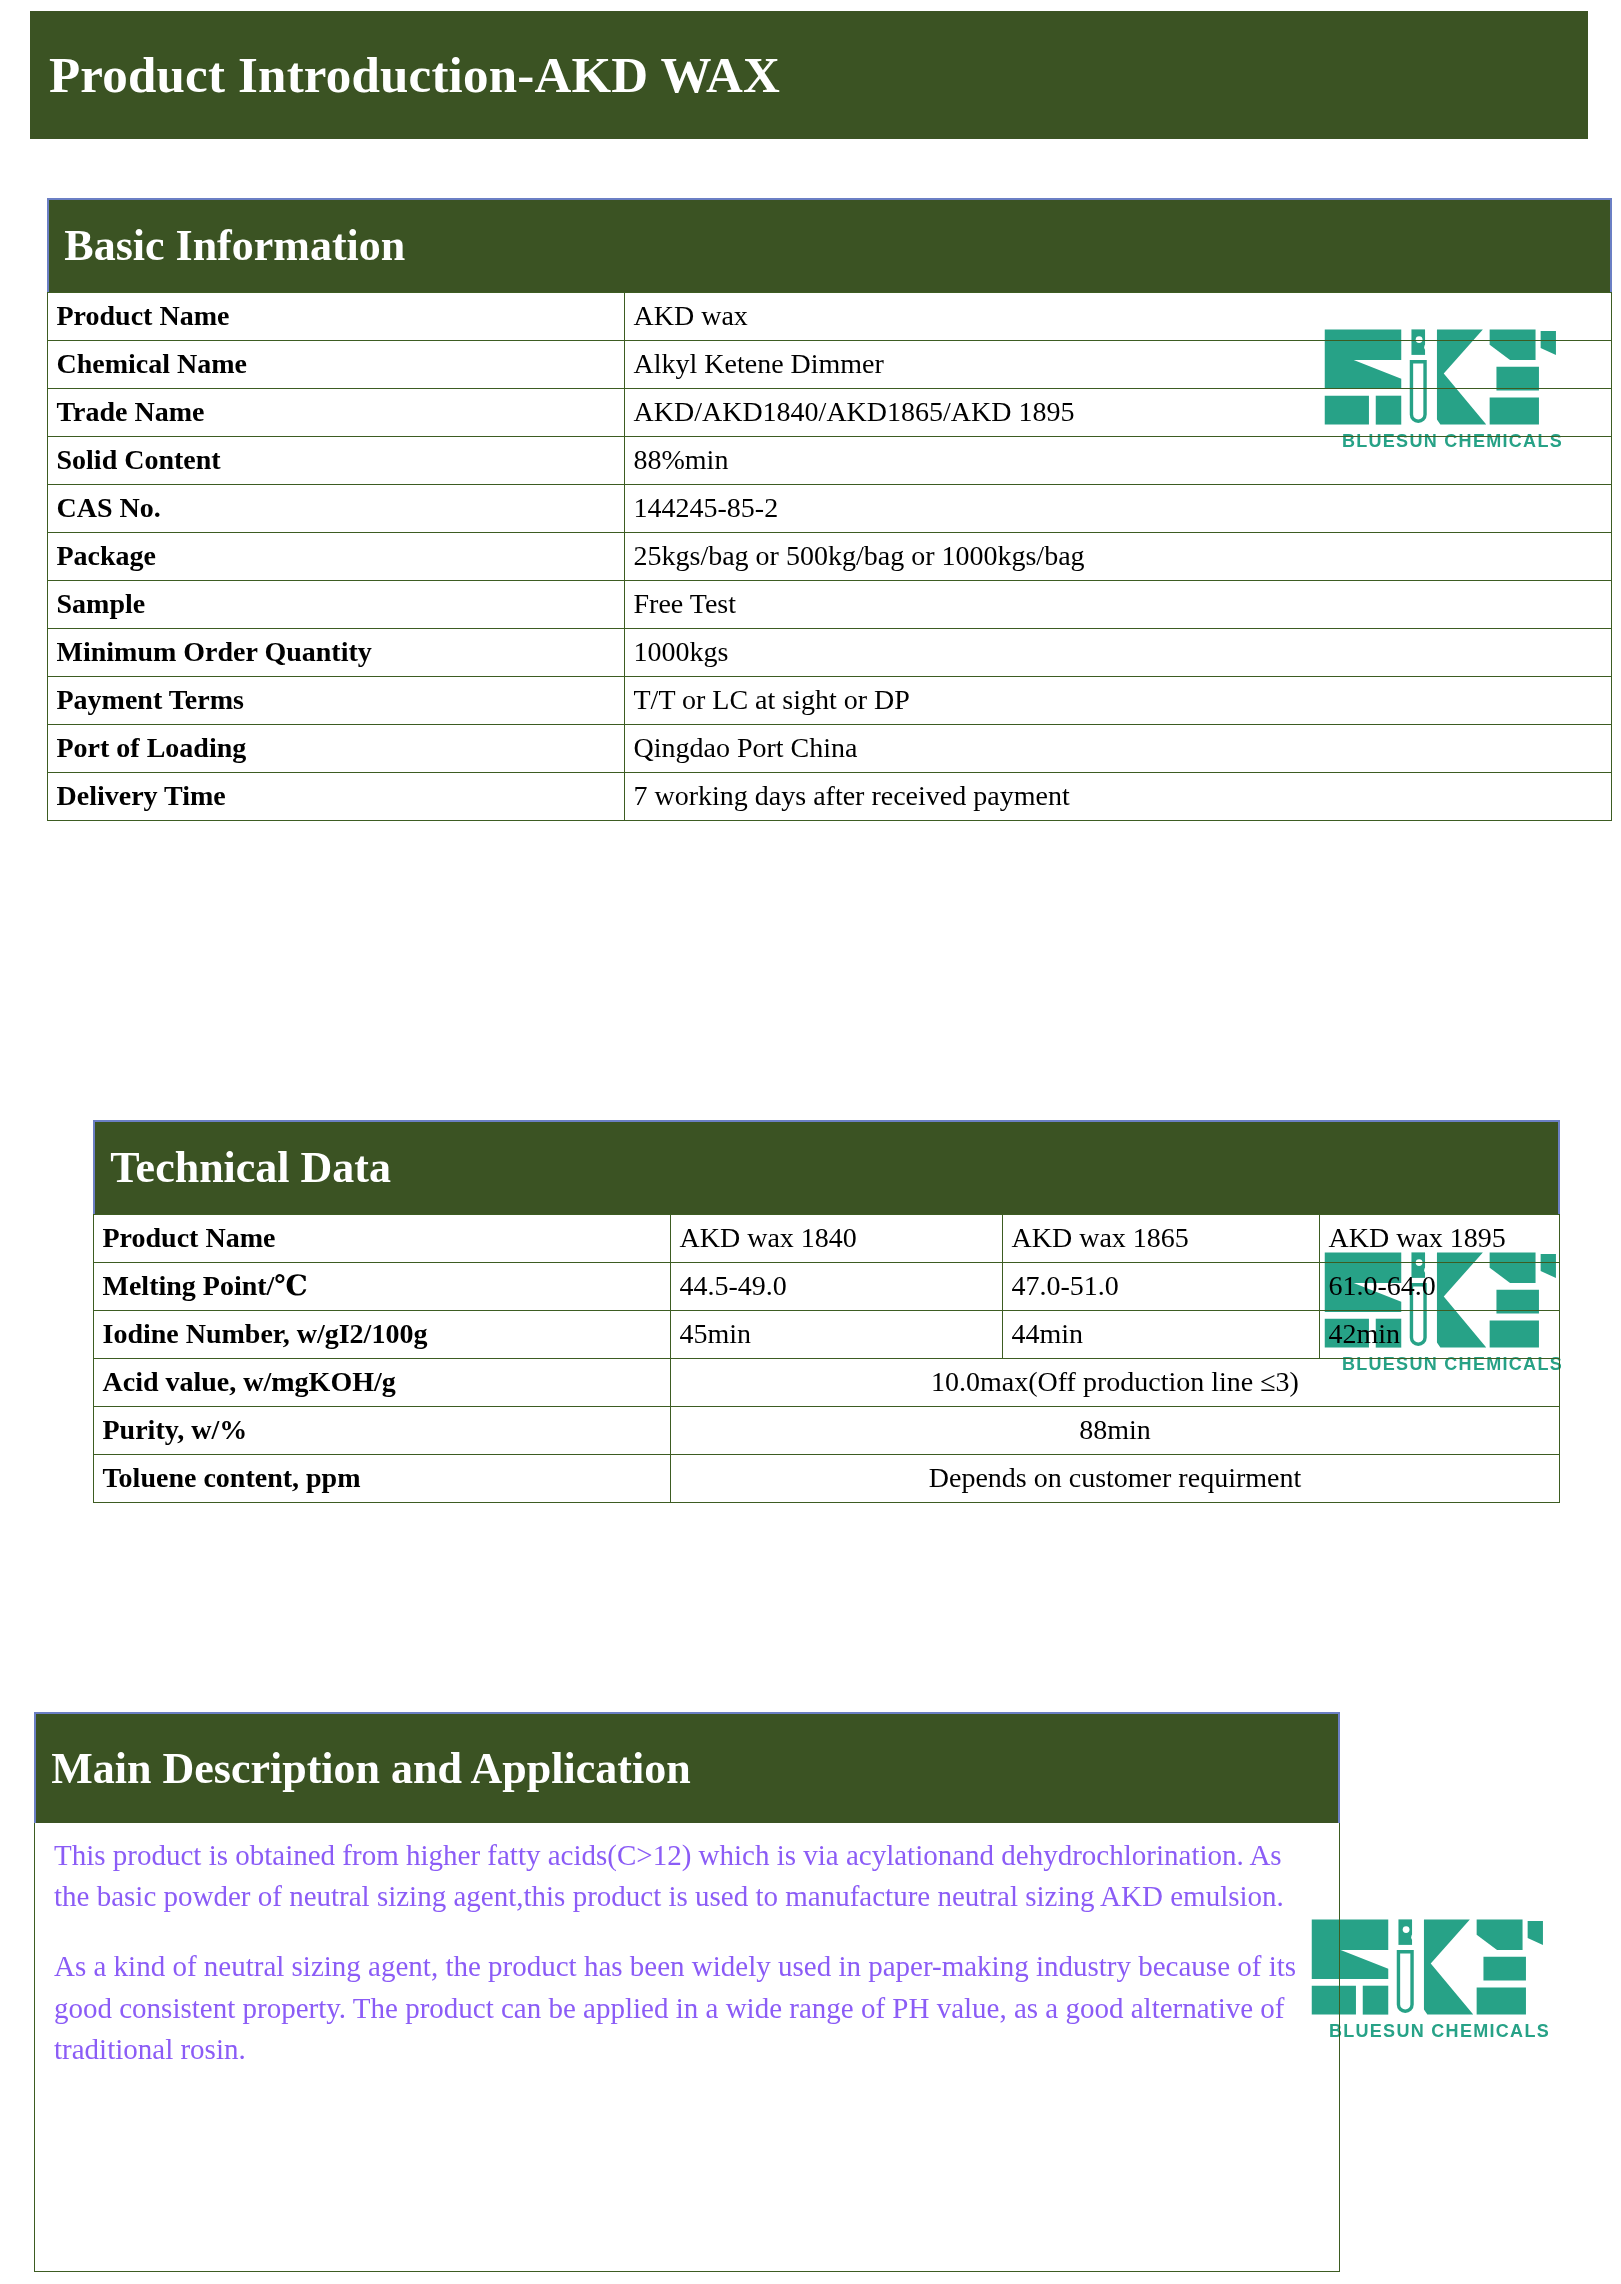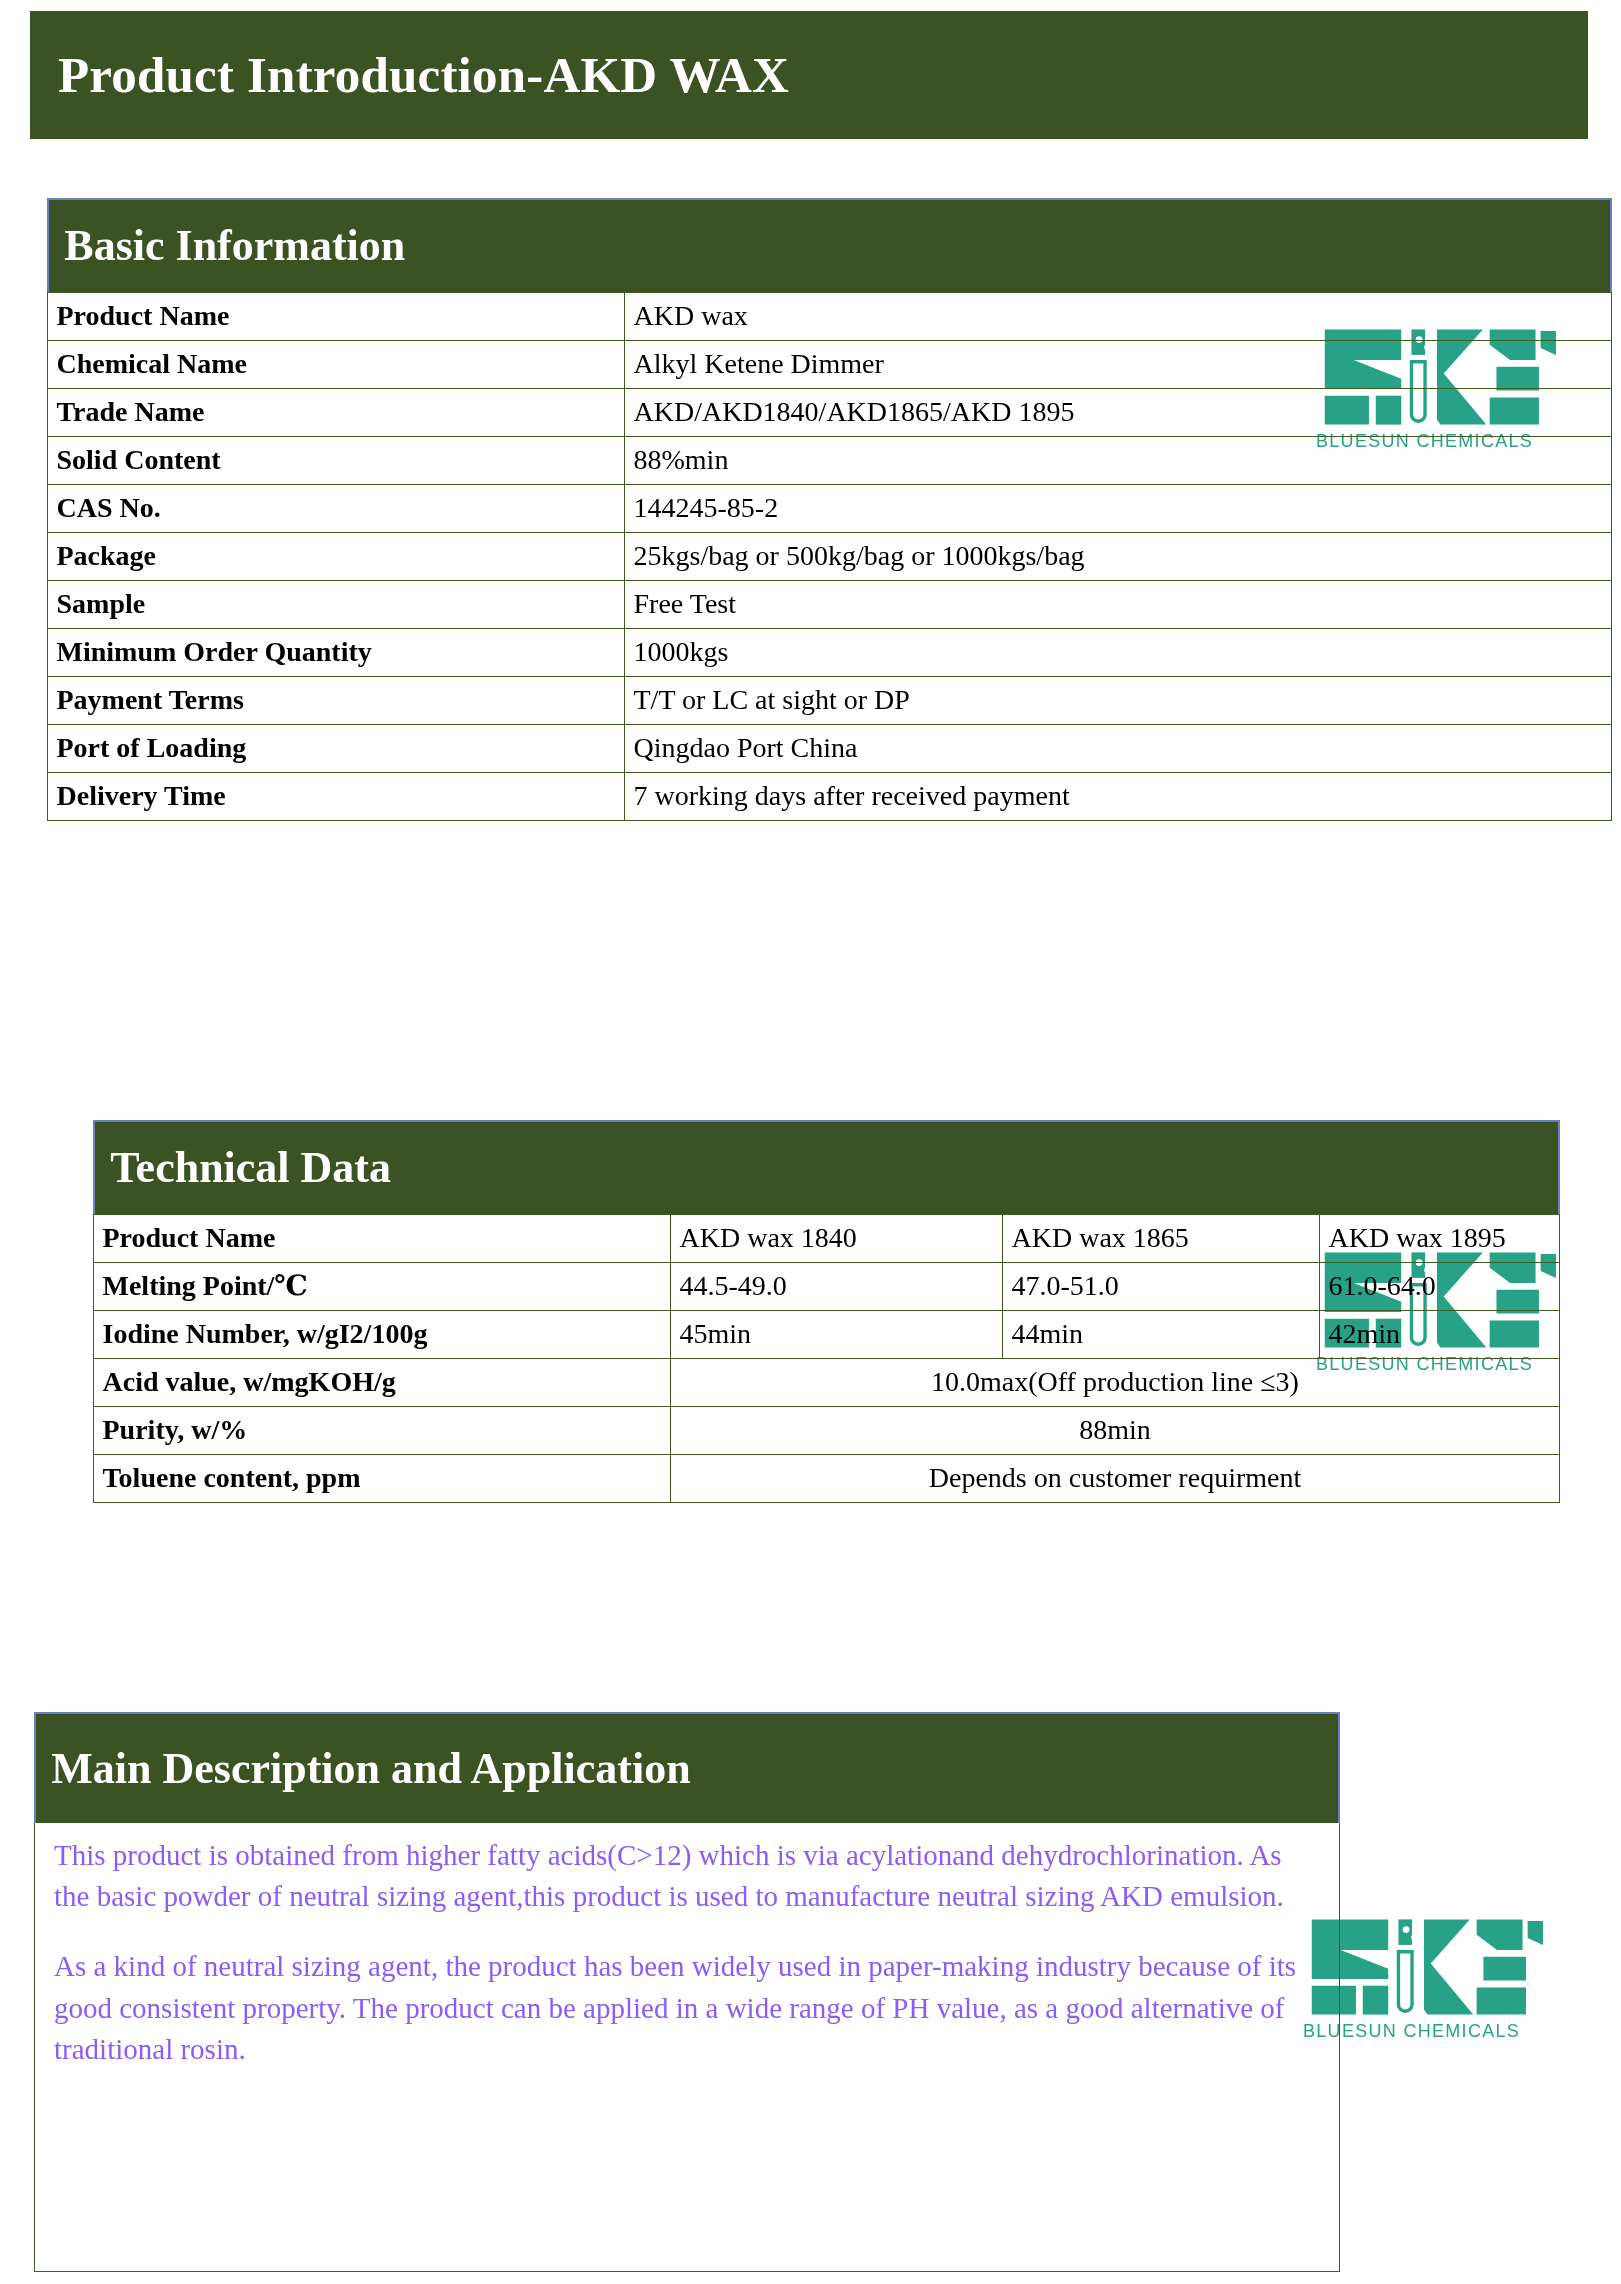--- a/index.html
+++ b/index.html
@@ -26,21 +26,21 @@
   .title-bar {
     position: absolute;
     left: 30px;
     top: 11px;
     width: 1558px;
     height: 128px;
     background: #3b5323;
     display: flex;
     align-items: center;
     box-sizing: border-box;
-    padding-left: 28px;
+    padding-left: 19px;
   }
   .title-bar .title-text {
     color: #ffffff;
     font-size: 51px;
     font-weight: bold;
     letter-spacing: 0.2px;
     line-height: 1;
     white-space: nowrap;
   }
 
@@ -120,25 +120,25 @@
     position: absolute;
     z-index: 1;
     pointer-events: none;
     user-select: none;
   }
   .wm .wm-mark {
     display: block;
   }
   .wm .wm-word {
     display: block;
-    text-align: left;
+    text-align: right;
     font-family: "Liberation Sans", "DejaVu Sans", sans-serif;
     color: #27a287;
     letter-spacing: 1.3px;
-    font-weight: 400;
+    font-weight: 700;
     white-space: nowrap;
   }
 </style>
 </head>
 <body>
 
 <div class="page">
 
   <div class="title-bar">
     <span class="title-text">Product Introduction-AKD WAX</span>

